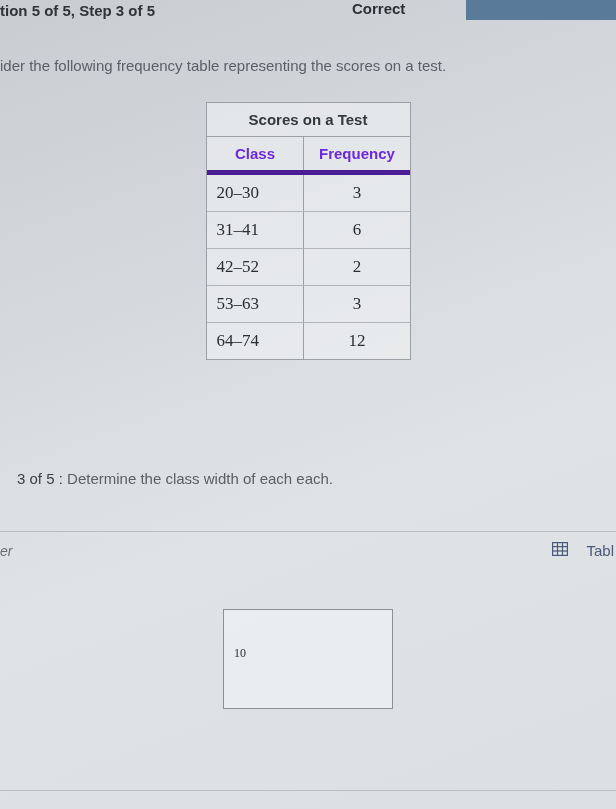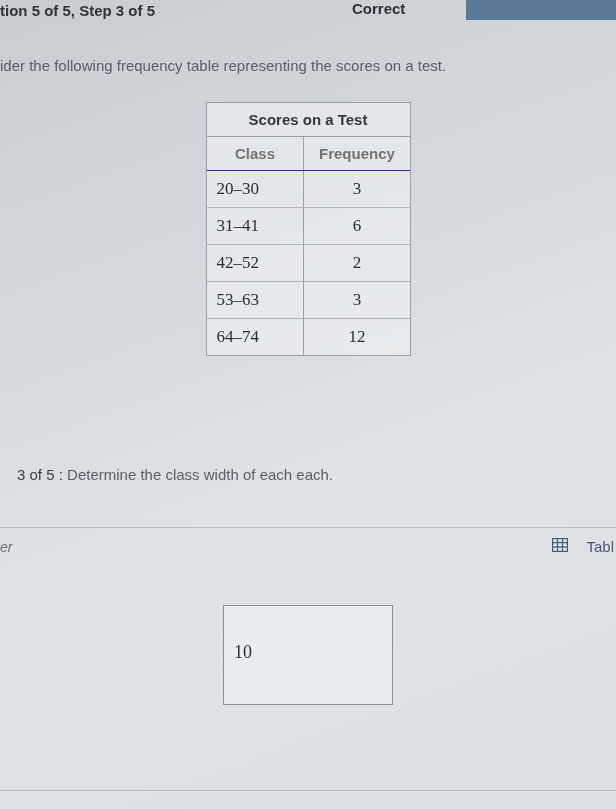--- a/index.html
+++ b/index.html
@@ -55,23 +55,23 @@
     text-align: center;
     font-weight: 700;
     color: #34393e;
     padding: 8px 0;
     border-bottom: 1px solid #9aa0a6;
     font-size: 15px;
   }
   .freq-table { width: 100%; border-collapse: collapse; }
   .freq-table th {
     font-weight: 700;
-    color: #737373;
+    color: #6d28d9;
     padding: 8px 6px;
-    border-bottom: 1px solid #4c1d95;
+    border-bottom: 5px solid #4c1d95;
     font-size: 15px;
   }
   .freq-table th:first-child, .freq-table td:first-child {
     border-right: 1px solid #9aa0a6;
     width: 48%;
   }
   .freq-table td {
     padding: 8px 6px;
     border-bottom: 1px solid #b0b6bc;
     font-family: "Times New Roman", Times, serif;
@@ -113,21 +113,21 @@
   }
   .tables-btn svg { width: 16px; height: 14px; }
   .answer-box {
     width: 170px;
     height: 100px;
     border: 1px solid #8a9096;
     background: rgba(245,247,249,0.5);
     margin: 50px auto 0 auto;
     padding: 36px 16px 0 10px;
     font-family: "Times New Roman", Times, serif;
-    font-size: 18px;
+    font-size: 12px;
     color: #2a2e32;
   }
   .bottom-divider {
     position: absolute;
     bottom: 18px;
     left: 0;
     width: 100%;
     border-top: 1px solid #b8bdc2;
   }
 </style>

